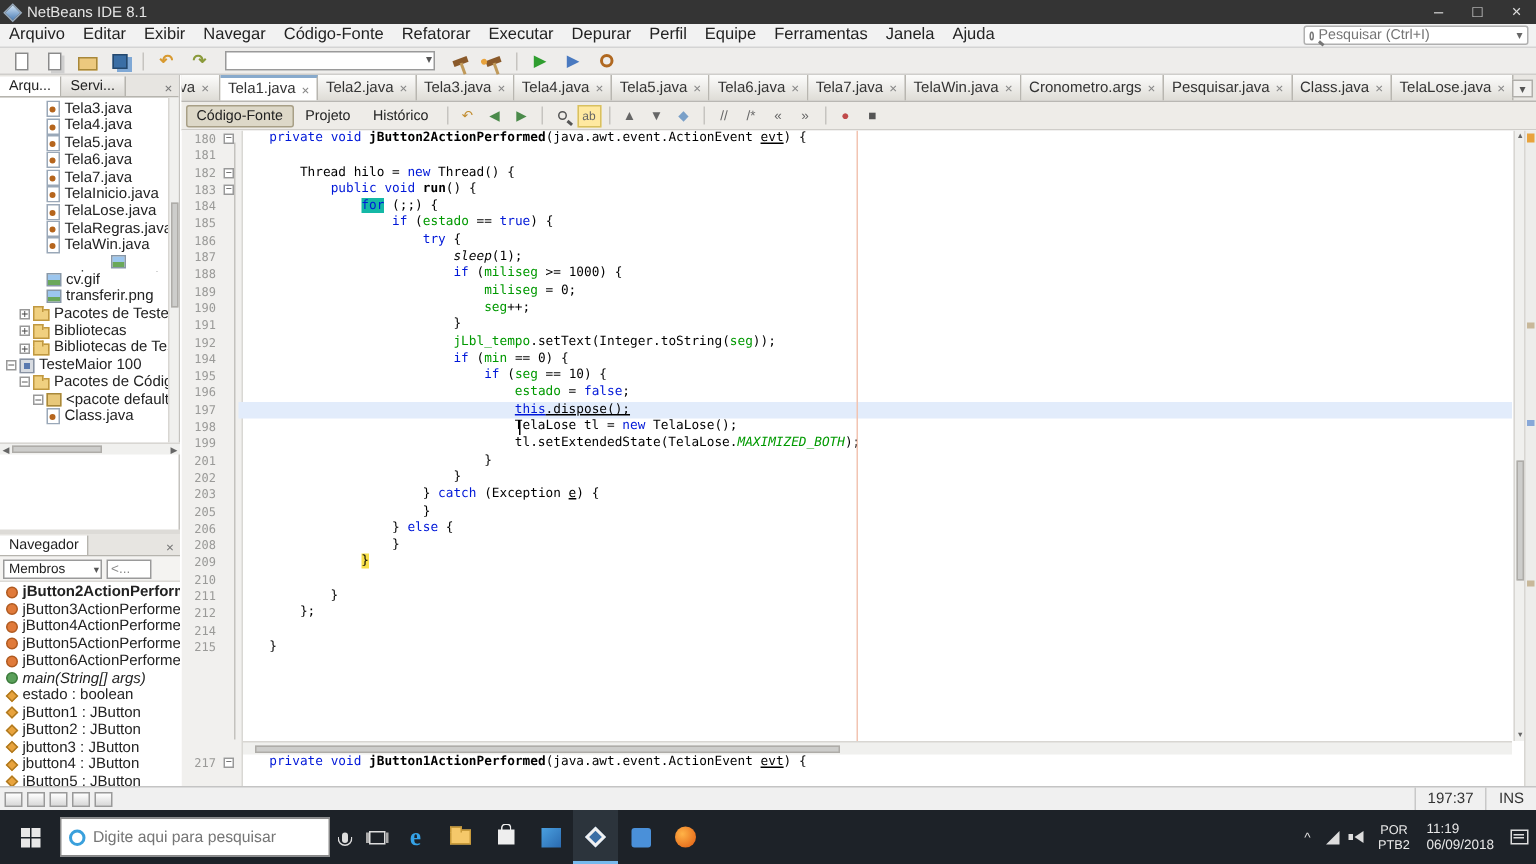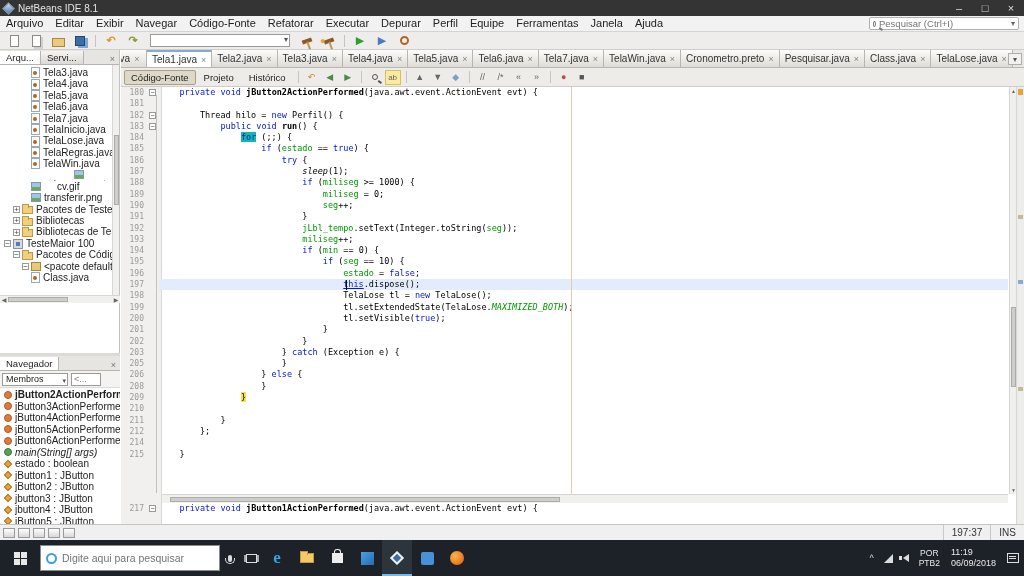--- a/index.html
+++ b/index.html
@@ -115,21 +115,21 @@
   .ctext{flex:1;white-space:pre;font:8.5px/11.3px "DejaVu Sans Mono",monospace;color:#000}
   .code-row.cur .ctext{background:#e2ecfb}
   .tk-kw{color:#0018d8}
   .tk-kwun{color:#0018d8;text-decoration:underline}
   .tk-kwhl{color:#0018d8;background:#14b8a6}
   .tk-plhl{background:#f8e04b}
   .tk-fld{color:#009900}
   .tk-mth{font-weight:bold}
   .tk-st{font-style:italic}
   .tk-stf{color:#009900;font-style:italic}
-  .tk-un{}
+  .tk-un{text-decoration:underline}
   #marginguide{position:absolute;left:450px;top:0;width:1px;height:407px;background:#f2c4b2}
   #caret{position:absolute;left:225px;top:193px;width:1px;height:10px;background:#000}
   #code-hsb{left:41px;top:407px;width:846px;height:9px}
   #code-hsb .thumb{width:390px;margin-left:8px}
   #code-bottom{position:absolute;left:0;top:416px;width:887px;height:12px}
   #code-vsb{top:0;right:8px;height:407px}
   #code-vsb .thumb{top:220px;height:80px}
   .sar{position:absolute;left:0;width:7px;font-size:5px;color:#666;text-align:center}
   #stripe{position:absolute;right:0;top:0;width:8px;height:437px;background:#ededeb;border-left:1px solid #d8d6d2}
   .smark{position:absolute;left:1px;width:5px;height:4px}
@@ -280,21 +280,21 @@
           <span>TelaRegras.java</span>
         </div>
         <div class="trow" style="padding-left: 31px;">
           <span class="fi fi-java"></span>
           <span>TelaWin.java</span>
         </div>
         <div class="trow" style="padding-left: 47px; flex-direction: column;">
           <span class="fi fi-image"></span>
           <span>algemas preto</span>
         </div>
-        <div class="trow" style="padding-left: 31px; gap: 13px;">
+        <div class="trow" style="padding-left: 31px;">
           <span class="fi fi-image"></span>
           <span>cv.gif</span>
         </div>
         <div class="trow" style="padding-left: 31px;">
           <span class="fi fi-image"></span>
           <span>transferir.png</span>
         </div>
         <div class="trow" style="padding-left: 13px;">
           <span class="th">+</span>
           <span class="fi fi-folder"></span>
@@ -446,21 +446,21 @@
         </span>
         <span class="etab">
           <span class="lbl">Tela7.java</span>
           <span class="x">×</span>
         </span>
         <span class="etab">
           <span class="lbl">TelaWin.java</span>
           <span class="x">×</span>
         </span>
         <span class="etab">
-          <span class="lbl">Cronometro.preto</span>
+          <span class="lbl">Cronometro.args</span>
           <span class="x">×</span>
         </span>
         <span class="etab">
           <span class="lbl">Pesquisar.java</span>
           <span class="x">×</span>
         </span>
         <span class="etab">
           <span class="lbl">Class.java</span>
           <span class="x">×</span>
         </span>
@@ -536,21 +536,21 @@
           <div class="code-row">
             <span class="gut">181</span>
             <span class="fold"></span>
             <span class="ctext"></span>
           </div>
           <div class="code-row">
             <span class="gut">182</span>
             <span class="fold">
               <span class="fbox">−</span>
             </span>
-            <span class="ctext"><span class="tk-pl">        Thread hilo = </span><span class="tk-kw">new</span><span class="tk-pl"> Perfil() {</span></span>
+            <span class="ctext"><span class="tk-pl">        Thread hilo = </span><span class="tk-kw">new</span><span class="tk-pl"> Thread() {</span></span>
           </div>
           <div class="code-row">
             <span class="gut">183</span>
             <span class="fold">
               <span class="fbox">−</span>
             </span>
             <span class="ctext"><span class="tk-pl">            </span><span class="tk-kw">public</span><span class="tk-pl"> </span><span class="tk-kw">void</span><span class="tk-pl"> </span><span class="tk-mth">run</span><span class="tk-pl">() {</span></span>
           </div>
           <div class="code-row">
             <span class="gut">184</span>
@@ -591,25 +591,20 @@
             <span class="gut">191</span>
             <span class="fold"></span>
             <span class="ctext"><span class="tk-pl">                            }</span></span>
           </div>
           <div class="code-row">
             <span class="gut">192</span>
             <span class="fold"></span>
             <span class="ctext"><span class="tk-pl">                            </span><span class="tk-fld">jLbl_tempo</span><span class="tk-pl">.setText(Integer.toString(</span><span class="tk-fld">seg</span><span class="tk-pl">));</span></span>
           </div>
           <div class="code-row">
-            <span class="gut">193</span>
-            <span class="fold"></span>
-            <span class="ctext"><span class="tk-pl">                            </span><span class="tk-fld">miliseg</span><span class="tk-pl">++;</span></span>
-          </div>
-          <div class="code-row">
             <span class="gut">194</span>
             <span class="fold"></span>
             <span class="ctext"><span class="tk-pl">                            </span><span class="tk-kw">if</span><span class="tk-pl"> (</span><span class="tk-fld">min</span><span class="tk-pl"> == 0) {</span></span>
           </div>
           <div class="code-row">
             <span class="gut">195</span>
             <span class="fold"></span>
             <span class="ctext"><span class="tk-pl">                                </span><span class="tk-kw">if</span><span class="tk-pl"> (</span><span class="tk-fld">seg</span><span class="tk-pl"> == 10) {</span></span>
           </div>
           <div class="code-row">
@@ -624,25 +619,20 @@
           </div>
           <div class="code-row">
             <span class="gut">198</span>
             <span class="fold"></span>
             <span class="ctext"><span class="tk-pl">                                    TelaLose tl = </span><span class="tk-kw">new</span><span class="tk-pl"> TelaLose();</span></span>
           </div>
           <div class="code-row">
             <span class="gut">199</span>
             <span class="fold"></span>
             <span class="ctext"><span class="tk-pl">                                    tl.setExtendedState(TelaLose.</span><span class="tk-stf">MAXIMIZED_BOTH</span><span class="tk-pl">);</span></span>
-          </div>
-          <div class="code-row">
-            <span class="gut">200</span>
-            <span class="fold"></span>
-            <span class="ctext"><span class="tk-pl">                                    tl.setVisible(</span><span class="tk-kw">true</span><span class="tk-pl">);</span></span>
           </div>
           <div class="code-row">
             <span class="gut">201</span>
             <span class="fold"></span>
             <span class="ctext"><span class="tk-pl">                                }</span></span>
           </div>
           <div class="code-row">
             <span class="gut">202</span>
             <span class="fold"></span>
             <span class="ctext"><span class="tk-pl">                            }</span></span>

